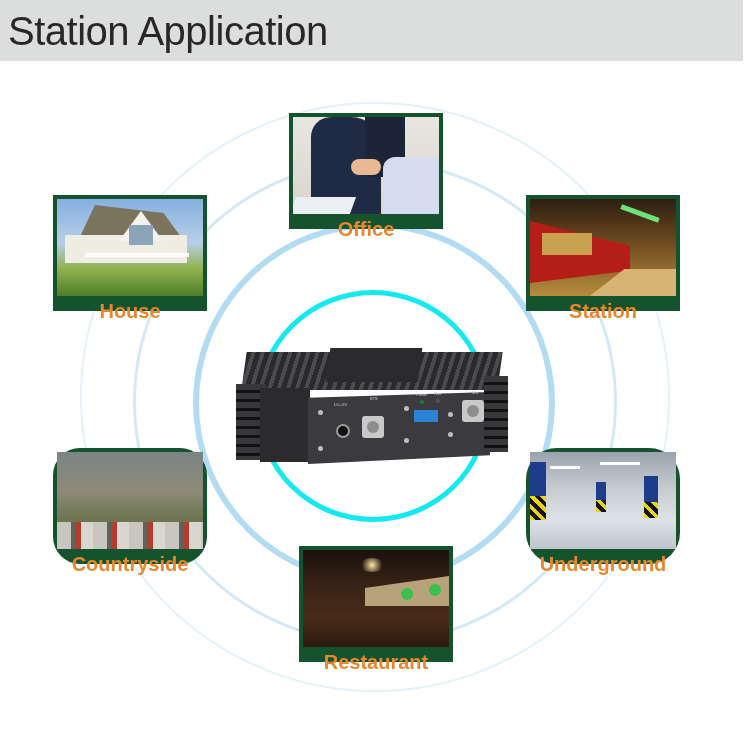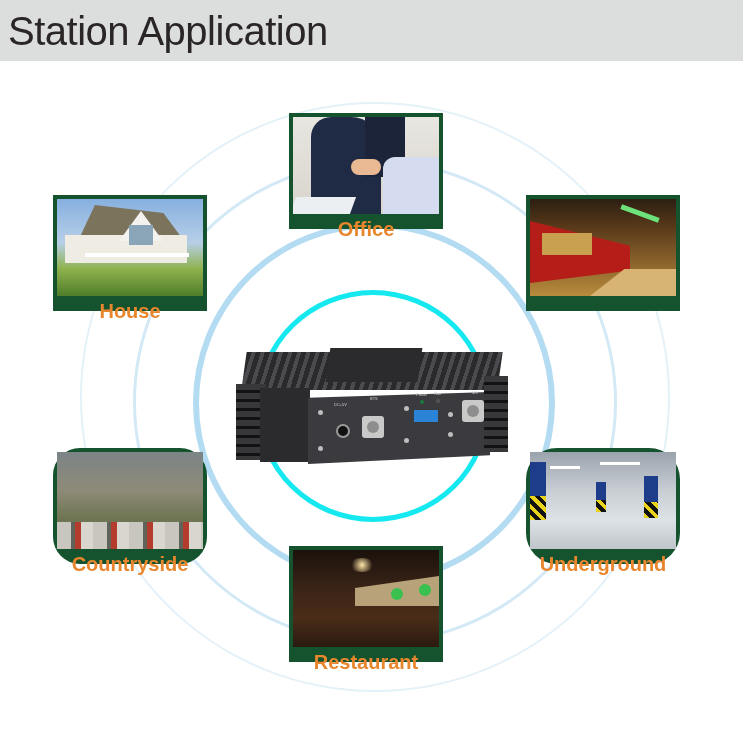--- a/index.html
+++ b/index.html
@@ -35,21 +35,21 @@
     }
     .card .label {
       height: 31px; line-height: 31px; text-align: center;
       font-weight: bold; font-size: 20px; color: #e8862e;
     }
     #card-office { left: 289px; top: 113px; }
     #card-house { left: 53px; top: 195px; }
     #card-station { left: 526px; top: 195px; }
     #card-countryside { left: 53px; top: 448px; border-radius: 27px; }
     #card-underground { left: 526px; top: 448px; border-radius: 31px; }
-    #card-restaurant { left: 289px; top: 546px; }
+    #card-restaurant { left: 299px; top: 546px; }
 
     
     .ph-office { background: linear-gradient(180deg,#e8e6e1 0%,#d8d4cc 100%); }
     .ph-office .suit1 { position:absolute; left:18px; top:0; width:70px; height:97px; background:#1f2a44; border-radius: 20px 30px 0 0; }
     .ph-office .suit2 { position:absolute; left:72px; top:0; width:40px; height:60px; background:#1b2438; }
     .ph-office .shirt { position:absolute; left:90px; top:40px; width:56px; height:57px; background:#d6dcef; border-radius: 12px 0 0 0; }
     .ph-office .hand { position:absolute; left:58px; top:42px; width:30px; height:16px; background:#e9b994; border-radius: 8px; }
     .ph-office .laptop { position:absolute; left:0; top:80px; width:60px; height:17px; background:#eceff2; transform: skewX(-20deg); }
 
     .ph-house { background: linear-gradient(180deg,#86b0df 0%,#b7cfe8 45%,#8fb24d 72%,#4f7d2a 100%); }
@@ -136,20 +136,21 @@
   <div class="label">House</div>
 </div>
 
 <div class="card" id="card-station">
   <div class="photo ph-station">
     <div class="train"></div>
       <div class="win"></div>
       <div class="light"></div>
       <div class="floor"></div>
   </div>
+  <div class="label">Station</div>
 </div>
 
 <div class="card" id="card-countryside">
   <div class="photo ph-countryside">
     <div class="roofs"></div>
   </div>
   <div class="label">Countryside</div>
 </div>
 
 <div class="card" id="card-underground">

